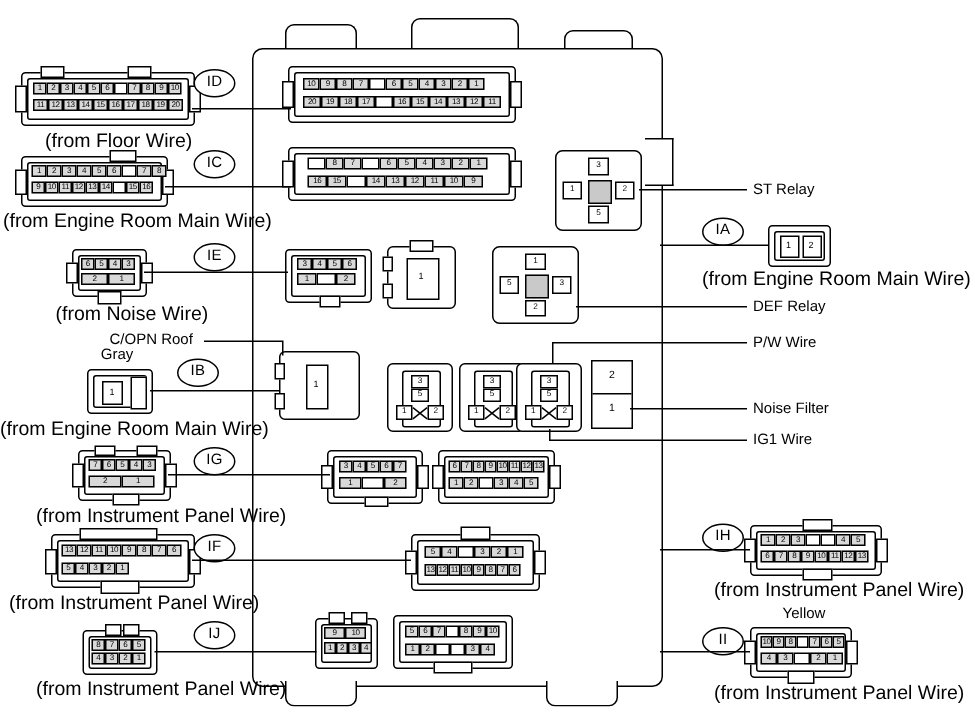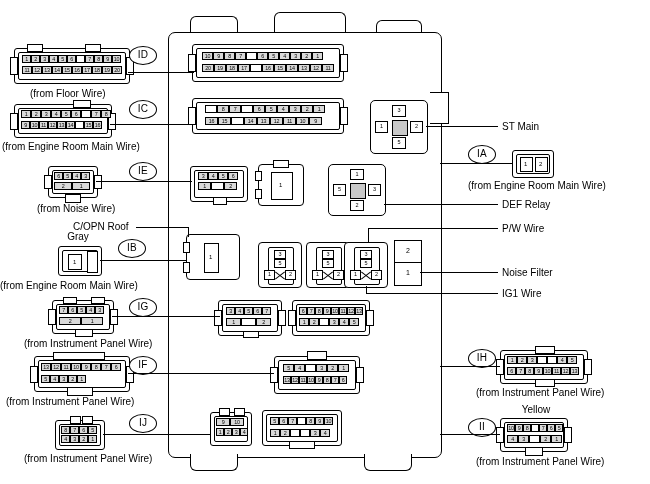--- a/index.html
+++ b/index.html
@@ -1,21 +1,21 @@
 <!DOCTYPE html>
 <html><head>
 <meta charset="utf-8">
 <style>
   html,body{margin:0;padding:0;background:#ffffff;}
   body{width:650px;height:484px;position:relative;overflow:hidden;
        font-family:"Liberation Sans", sans-serif;color:#000;}
   #stage{position:absolute;left:0;top:0;width:650px;height:484px;}
 
   .lbl{position:absolute;font-size:10px;line-height:11px;white-space:nowrap;color:#000;}
-  .lbl.sm{font-size:10px;}
+  .lbl.sm{font-size:13px;}
   .lbl.ctr{text-align:center;}
 
   
   .code{position:absolute;width:26px;height:17px;border:1.3px solid #000;
         border-radius:50%;font-size:10px;line-height:15px;text-align:center;
         background:#fff;letter-spacing:.2px;}
 
   
   .ln{position:absolute;background:#000;}
   .ln.h{height:1px;}
@@ -507,21 +507,21 @@
   <div class="ln h" style="left:103px;top:434px;width:108px;"></div>
 
   <div class="xrelay" style="left:370px;top:100px;width:56px;height:52px;">
     <div class="xp" style="left:21px;top:4px;width:14px;height:12px;">3</div>
     <div class="xp" style="left:4px;top:20px;width:13px;height:12px;">1</div>
     <div class="xp" style="right:4px;top:20px;width:13px;height:12px;">2</div>
     <div class="xp" style="left:21px;bottom:4px;width:14px;height:12px;">5</div>
     <div class="xcore" style="left:21px;top:19px;width:14px;height:14px;"></div>
   </div>
   <div class="ln h" style="left:426px;top:126px;width:72px;"></div>
-  <div class="lbl" style="left:502px;top:121px;">ST Main</div>
+  <div class="lbl" style="left:502px;top:121px;">ST Relay</div>
 
   <div class="code" style="left:468px;top:145px;">IA</div>
   <div class="conn" style="left:512px;top:150px;width:40px;height:26px;">
     <div class="inner"></div>
     <div class="rin" style="position:absolute;left:7px;top:6px;width:11px;height:13px;border:1px solid #000;">
       <span class="tiny" style="position:absolute;left:3px;top:3px;">1</span>
     </div>
     <div class="rin" style="position:absolute;left:22px;top:6px;width:11px;height:13px;border:1px solid #000;">
       <span class="tiny" style="position:absolute;left:3px;top:3px;">2</span>
     </div>

